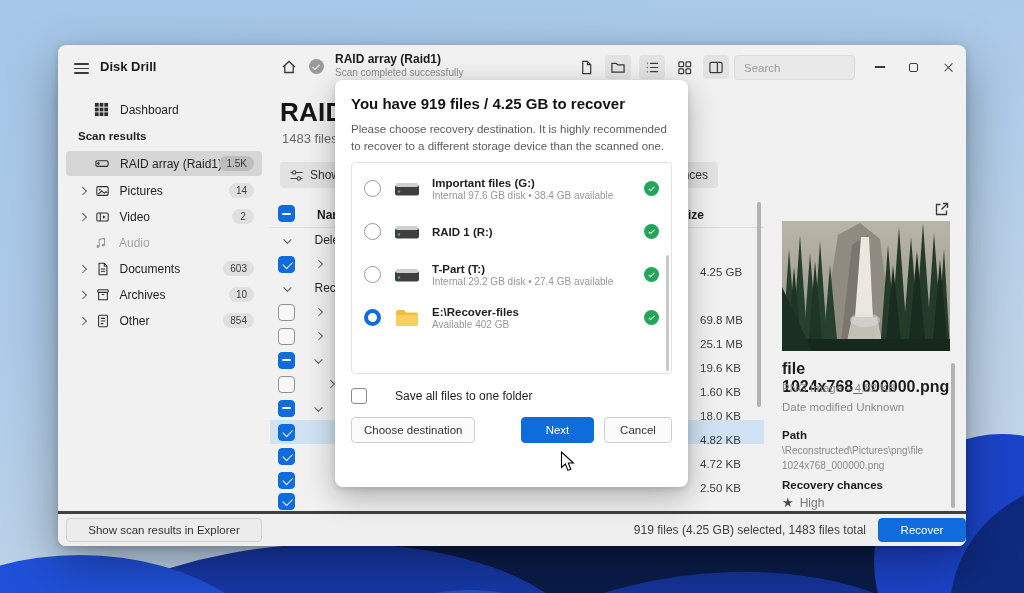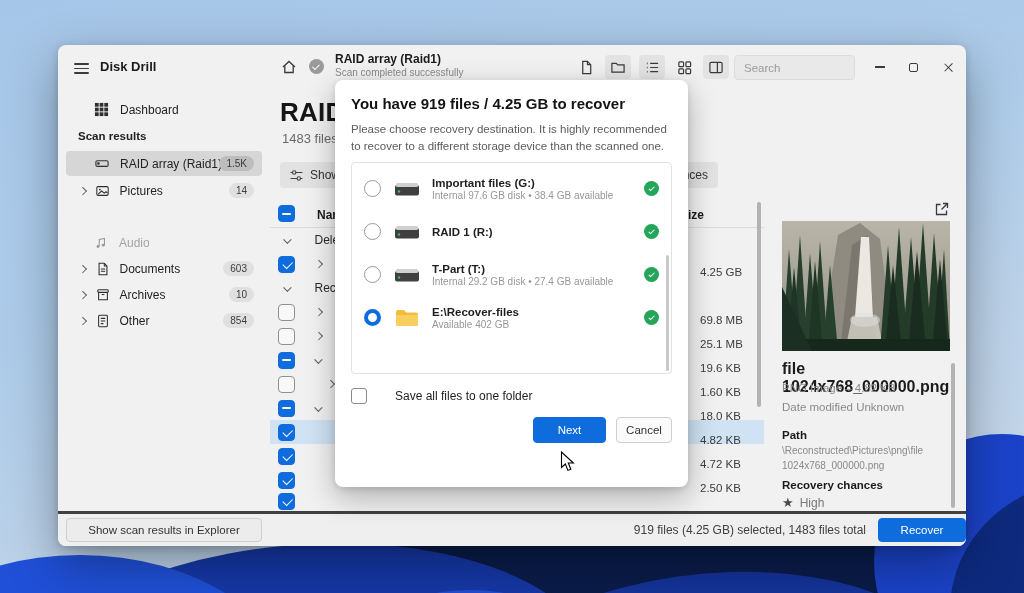--- a/index.html
+++ b/index.html
@@ -248,20 +248,30 @@
       <i class="chev"></i>
       <svg width="15" height="14" viewBox="0 0 16 16" fill="none" stroke="#2f2f2f" stroke-width="1.2" style="margin-left:9px;">
           <rect x="1.5" y="3" width="13" height="10" rx="1.5"></rect>
           <circle cx="5" cy="6.3" r="1" fill="#2f2f2f" stroke="none"></circle>
           <path d="M3 11.5 L7 8 L10 10.5 L12 8.8 L13.8 10.5"></path>
         </svg>
       <span class="lbl" style="margin-left:10px;">Pictures</span>
       <span class="badge">14</span>
     </div>
 
+    <div class="srow" style="top:115px;">
+      <i class="chev"></i>
+      <svg width="15" height="14" viewBox="0 0 16 16" fill="none" stroke="#2f2f2f" stroke-width="1.2" style="margin-left:9px;">
+          <rect x="1.5" y="3.5" width="13" height="9" rx="1.5"></rect>
+          <path d="M5.5 3.5 V12.5"></path>
+          <path d="M8.5 6 L11.5 8 L8.5 10 Z" fill="#2f2f2f" stroke="none"></path>
+        </svg>
+      <span class="lbl" style="margin-left:10px;">Video</span>
+      <span class="badge">2</span>
+    </div>
 
     <div class="srow dis" style="top:141px;">
       <svg width="14" height="14" viewBox="0 0 16 16" fill="none" stroke="#2f2f2f" stroke-width="1.2" style="margin-left:28px;">
           <path d="M6 12 V4 L12 2.8 V10.5"></path>
           <circle cx="4.5" cy="12" r="1.6" fill="#2f2f2f" stroke="none"></circle>
           <circle cx="10.5" cy="10.5" r="1.6" fill="#2f2f2f" stroke="none"></circle>
         </svg>
       <span class="lbl" style="margin-left:11px;">Audio</span>
     </div>
 
@@ -509,23 +519,24 @@
       </div>
       <div class="abs scrollthumb" style="right:2px;top:92px;width:3px;height:116px;background:#c9c9c9;"></div>
     </div>
 
     <div class="dlg-cbrow">
       <i class="box"></i>
       <span class="cblbl">Save all files to one folder</span>
     </div>
 
     <div class="dlg-btns">
+      <button class="btn light" style="background:#fbfbfb;">Choose destination</button>
       <span class="spacer"></span>
       <button class="btn primary" style="width:73px;">Next</button>
-      <button class="btn light" style="background:#fbfbfb;width:56px;">Cancel</button>
+      <button class="btn light" style="background:#fbfbfb;width:68px;">Cancel</button>
     </div>
   </div>
 
 </div>
 
 <svg id="cursor" width="16" height="22" viewBox="0 0 16 22">
   <path d="M1.5 1 L1.5 16.5 L5.4 13 L7.9 19.4 L10.8 18.2 L8.3 12 L13.4 12 Z" fill="#ffffff" stroke="#000" stroke-width="1.1"></path>
 </svg>
 
 </body></html>

